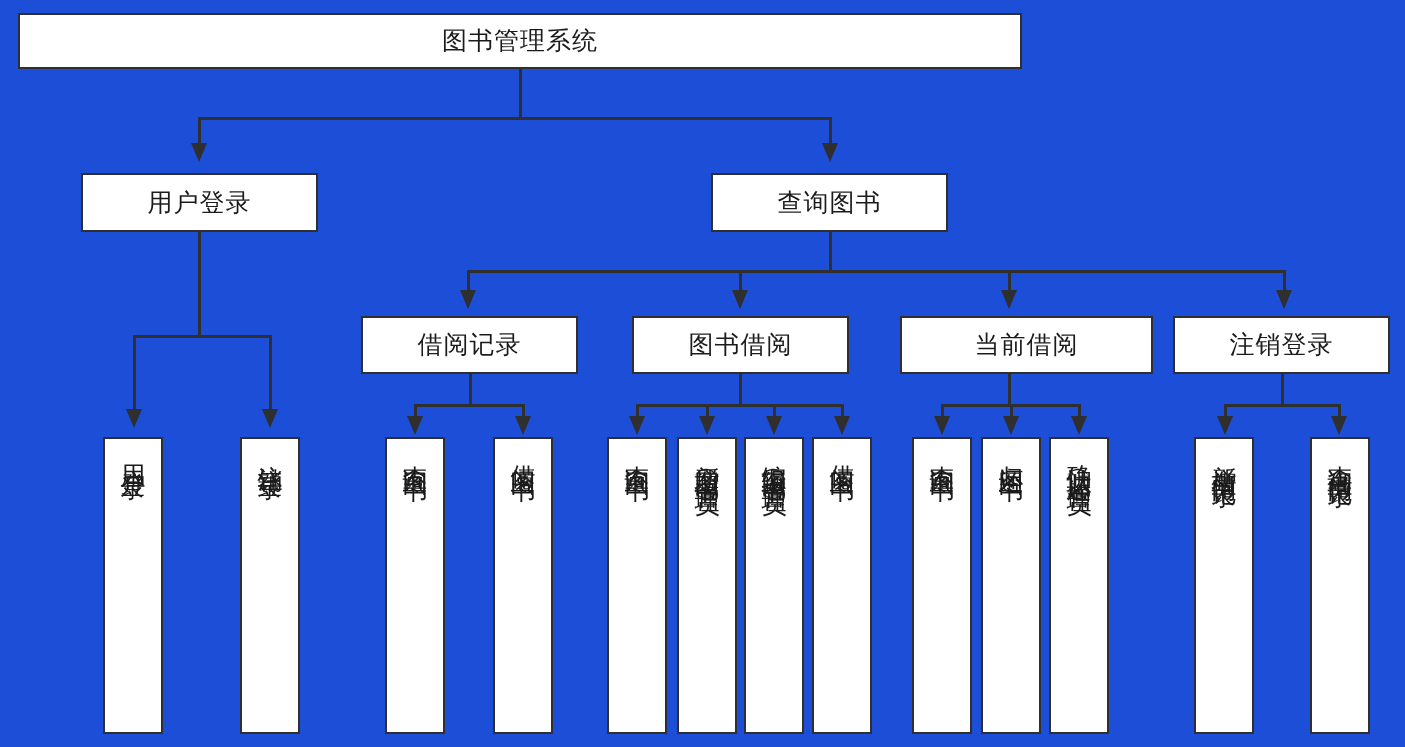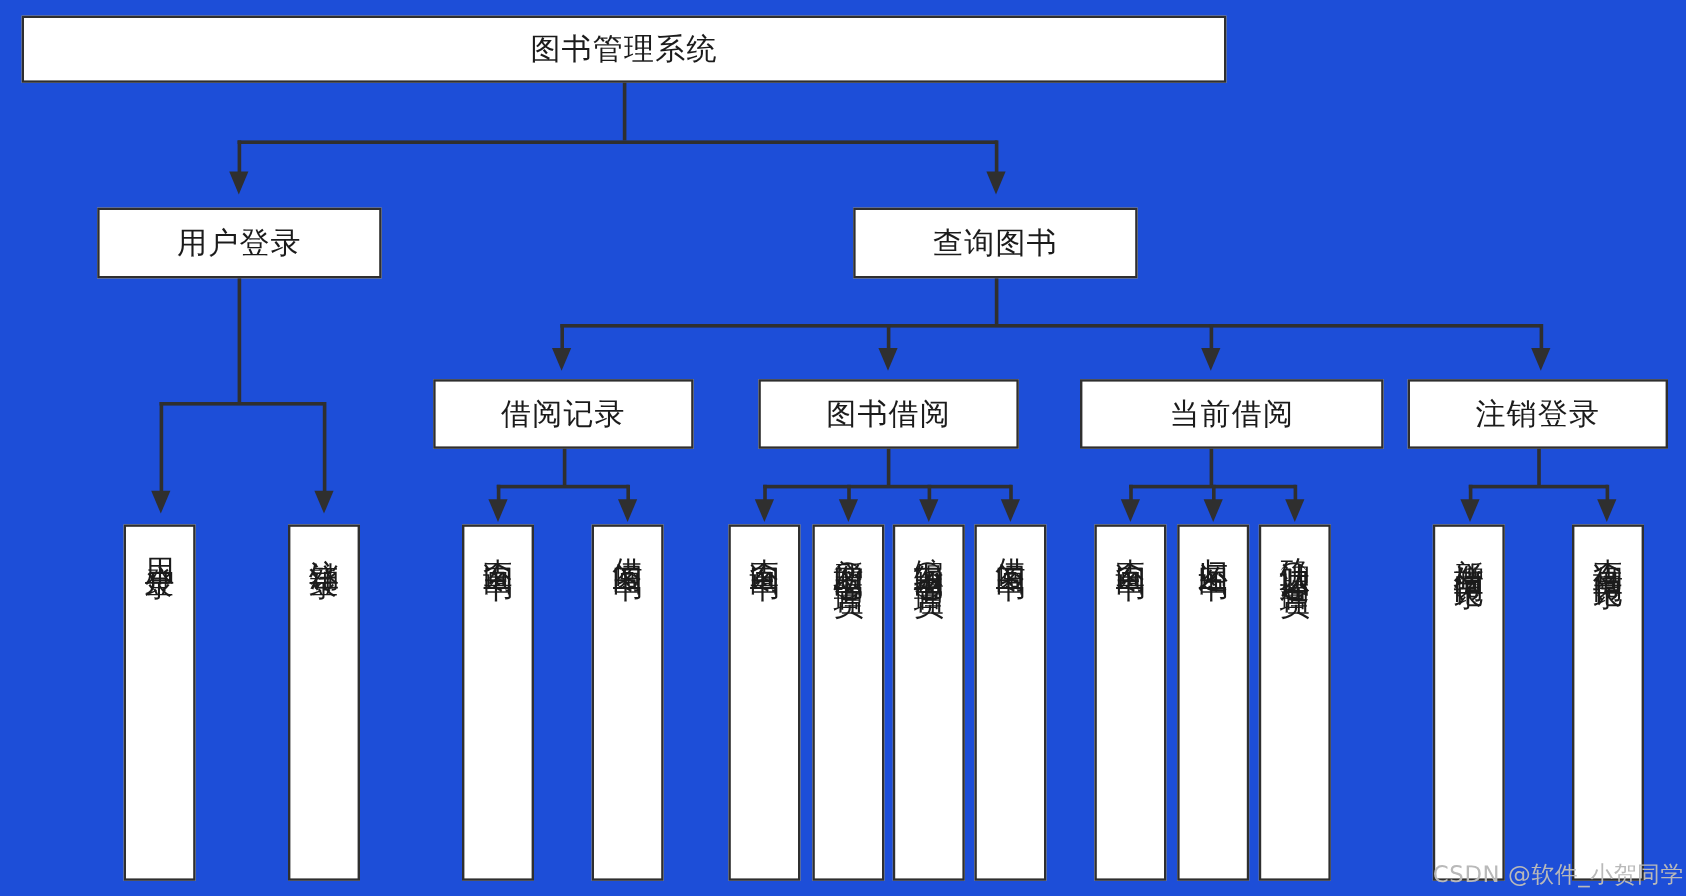--- a/index.html
+++ b/index.html
@@ -198,15 +198,14 @@
     <span class="vtext">确认归还（管理员）</span>
   </div>
 
   <div class="node vert" style="left:1194px; top:437px; width:60px; height:297px;">
     <span class="vtext">新增借阅记录</span>
   </div>
   <div class="node vert" style="left:1310px; top:437px; width:60px; height:297px;">
     <span class="vtext">查询借阅记录</span>
   </div>
 
-  <div class="watermark" style="left:1194px; top:716px;">CSDN @软件_小贺同学</div>
 
 </div>
 
 </body></html>

